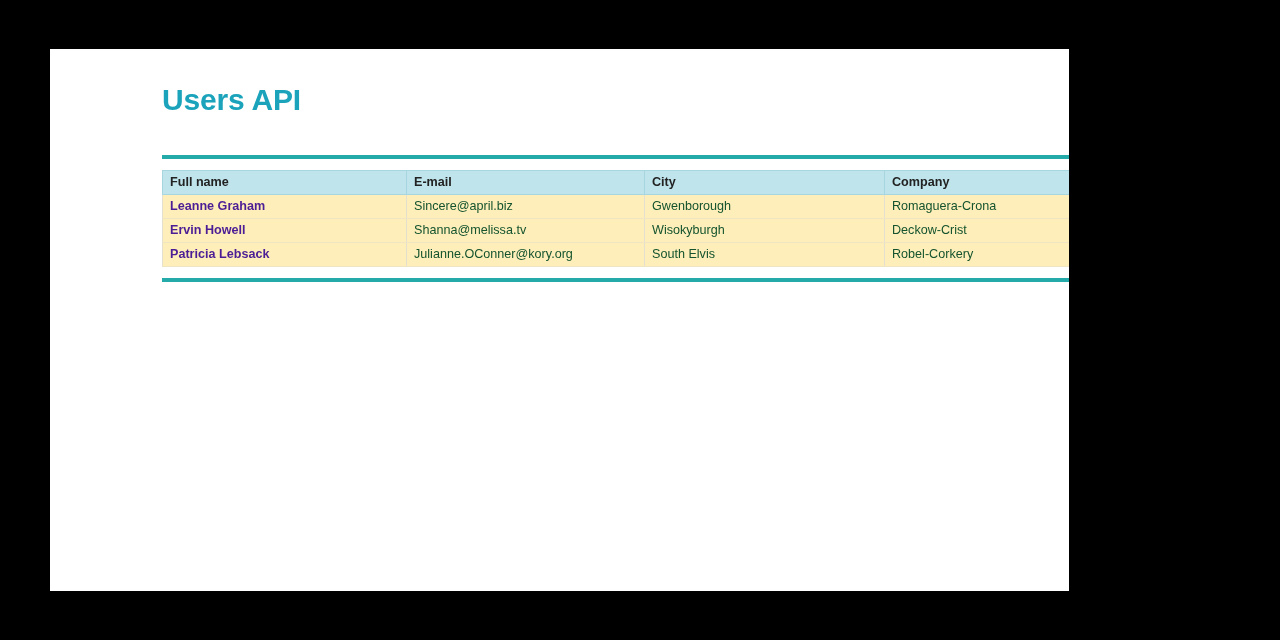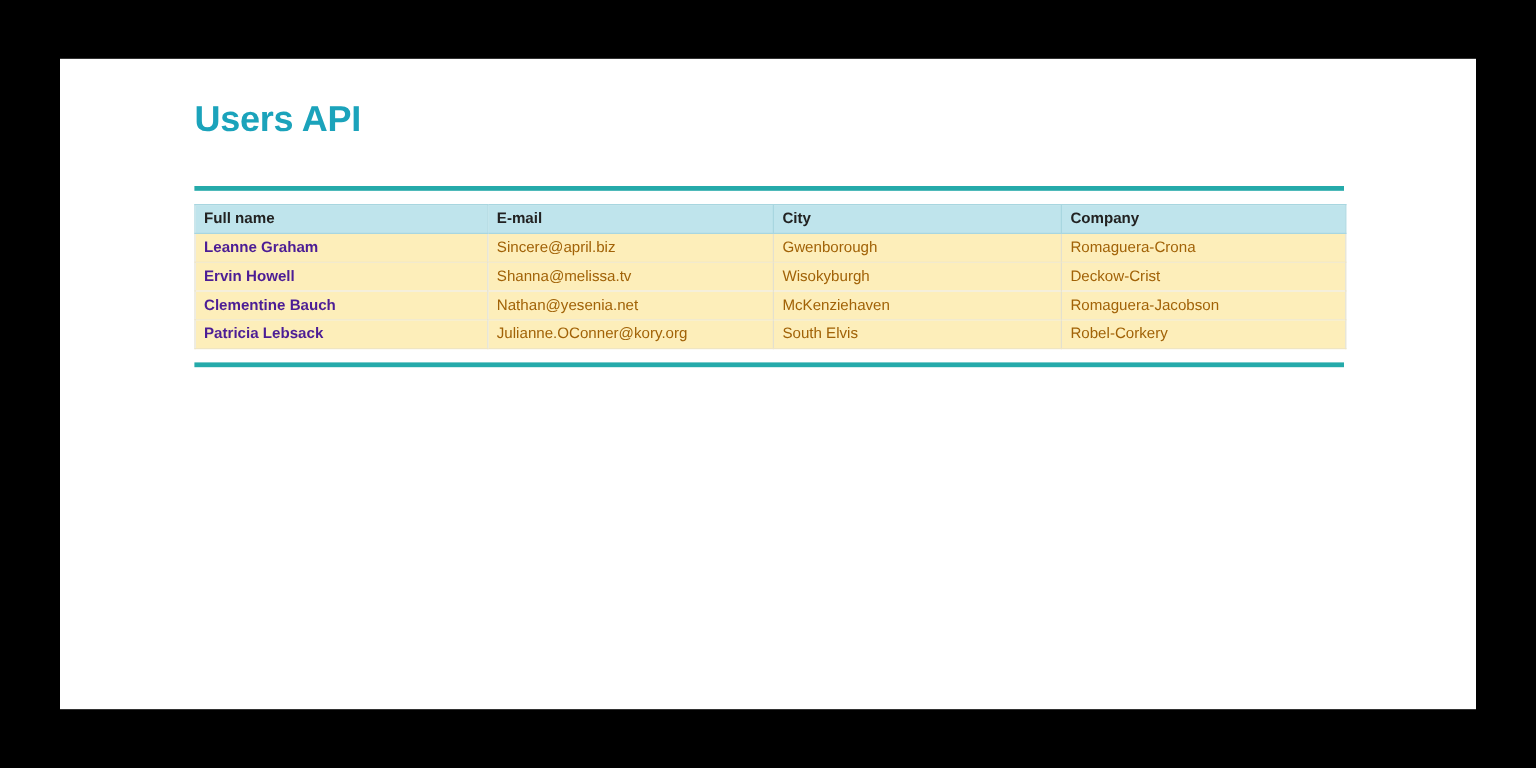--- a/index.html
+++ b/index.html
@@ -19,21 +19,21 @@
     width: 1280px;
     height: 640px;
     background: #000000;
   }
 
   
   #page {
     position: absolute;
     left: 50px;
     top: 49px;
-    width: 1180px;
+    width: 1019px;
     height: 542px;
     background: #ffffff;
     overflow: hidden;
   }
 
   #content {
     position: absolute;
     left: 112px;
     top: 33px;
     width: 960px;
@@ -108,21 +108,21 @@
     color: #222222;
     font-weight: bold;
     border-top: 1px solid #a8d6e0;
     border-bottom: 1px solid #a8d6e0;
     border-left: 1px solid #a8d6e0;
     border-right: 1px solid #a8d6e0;
   }
 
   table.users tbody td {
     background: #fdeeba;
-    color: #a16207;
+    color: #14532d;
     border-bottom: 1px solid #efe5c3;
   }
 
   table.users tbody tr:first-child td { border-top: 1px solid #efe5c3; }
 
   table.users tbody td.name-cell {
     font-weight: bold;
     color: #4c1d95;
   }
 
@@ -168,26 +168,20 @@
               <td>Gwenborough</td>
               <td>Romaguera-Crona</td>
             </tr>
             <tr>
               <td class="name-cell">Ervin Howell</td>
               <td>Shanna@melissa.tv</td>
               <td>Wisokyburgh</td>
               <td>Deckow-Crist</td>
             </tr>
             <tr>
-              <td class="name-cell">Clementine Bauch</td>
-              <td>Nathan@yesenia.net</td>
-              <td>McKenziehaven</td>
-              <td>Romaguera-Jacobson</td>
-            </tr>
-            <tr>
               <td class="name-cell">Patricia Lebsack</td>
               <td>Julianne.OConner@kory.org</td>
               <td>South Elvis</td>
               <td>Robel-Corkery</td>
             </tr>
           </tbody>
         </table>
       </div>
 
       <div class="rule bottom"></div>

